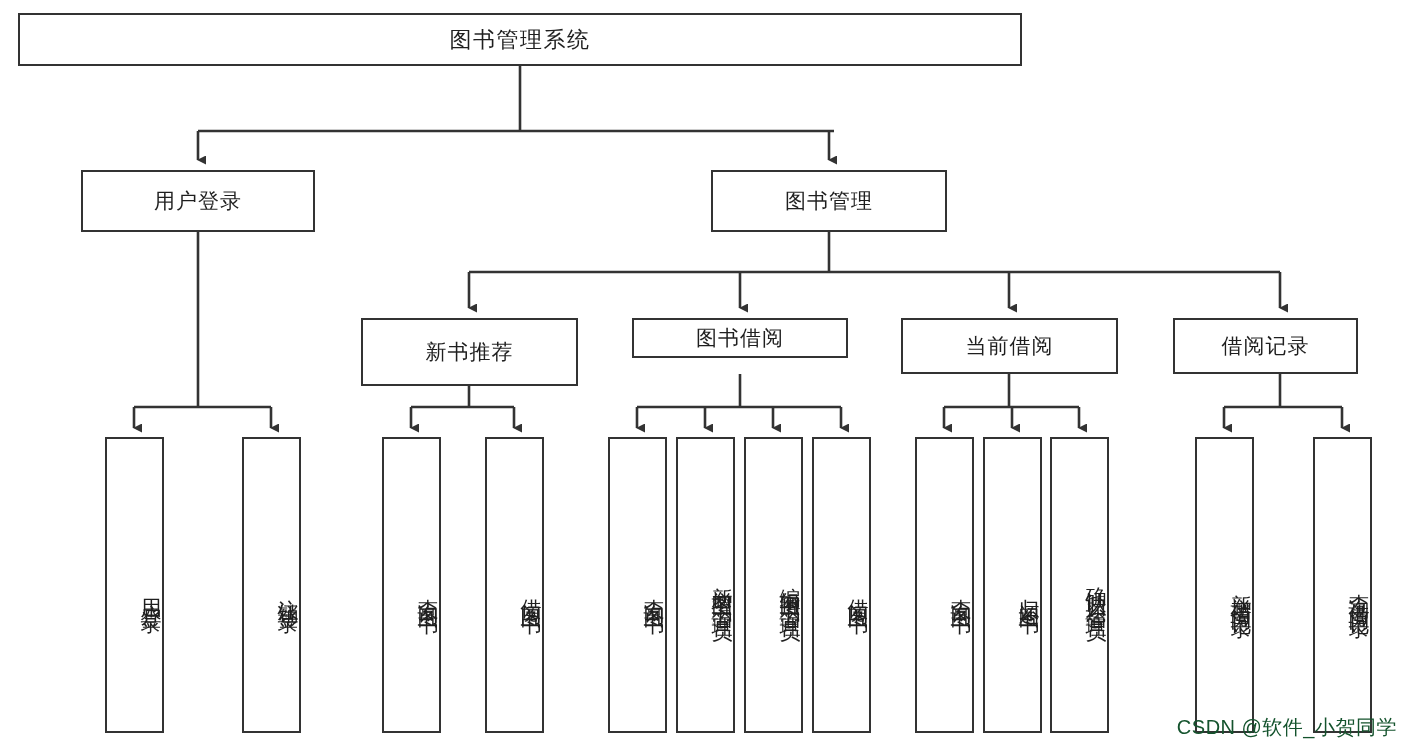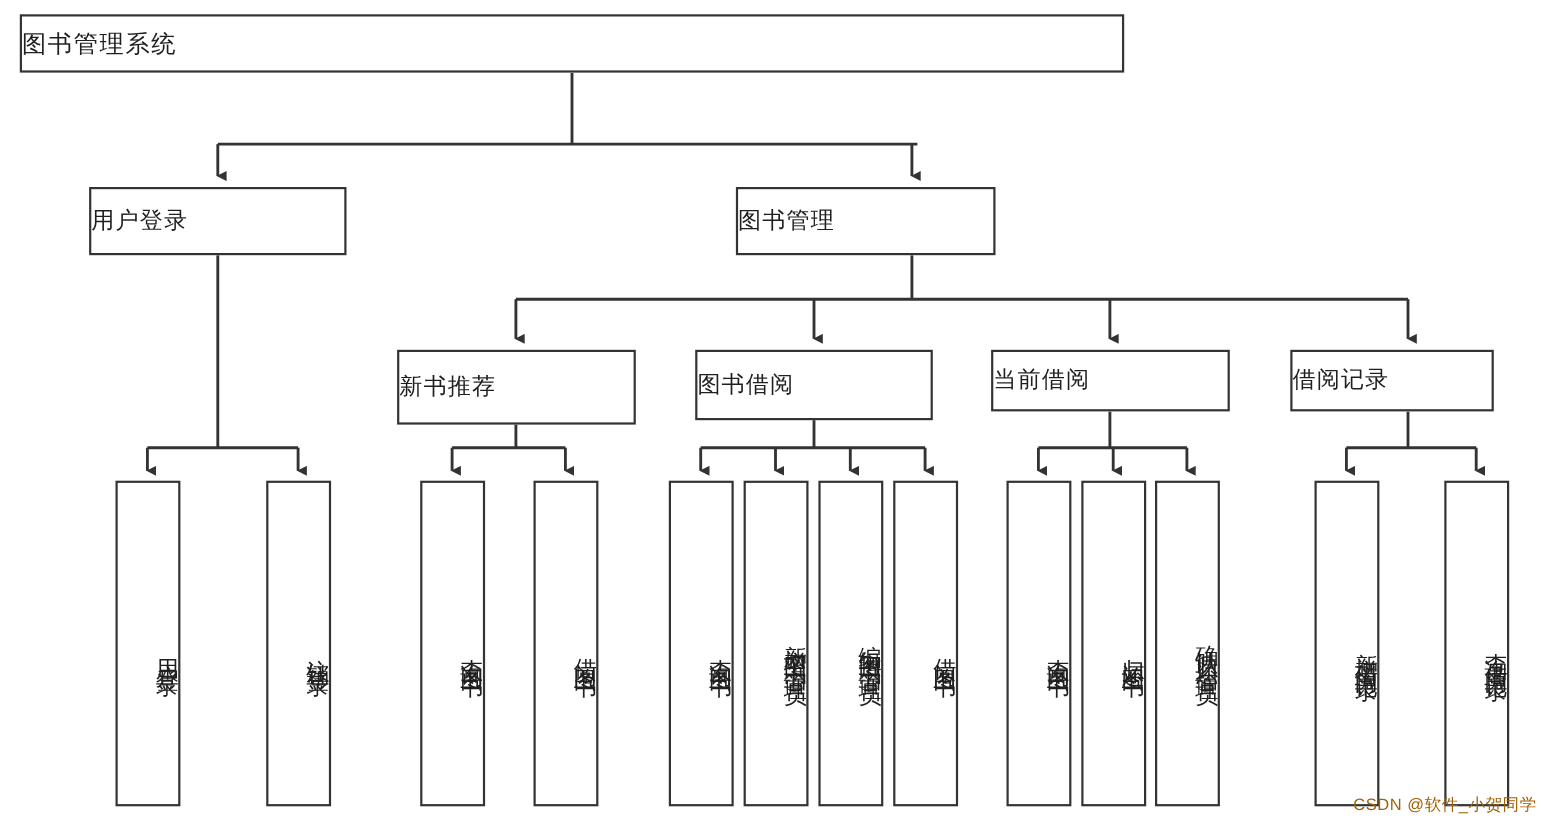--- a/index.html
+++ b/index.html
@@ -11,42 +11,42 @@
   }
   #diagram{position:relative;width:1405px;height:747px;background:#ffffff;}
   #edges{position:absolute;left:0;top:0;width:1405px;height:747px;}
   .node{
     position:absolute;
     box-sizing:border-box;
     border:2.5px solid #333333;
     background:#ffffff;
     display:flex;
     align-items:center;
-    justify-content:flex-start;
+    justify-content:center;
     text-align:center;
     color:#1f1f1f;
   }
   .node.h{font-size:21px;line-height:1.2;letter-spacing:1px;}
   .node.root{font-size:22px;letter-spacing:1.5px;}
   .node.v{
     writing-mode:vertical-rl;
     text-orientation:upright;
     font-size:21px;
     letter-spacing:5px;
     padding-top:14px;
     align-items:flex-start;
     justify-content:center;
     line-height:1;
   }
   .node.v span{display:block;}
   #watermark{
     position:absolute;
     right:8px;bottom:6px;
-    font-size:15px;
-    color:#a16207;
+    font-size:20px;
+    color:#14532d;
     letter-spacing:0.5px;
     white-space:nowrap;
     pointer-events:none;
   }
 </style>
 </head>
 <body>
 
 <div id="diagram">
 
@@ -100,28 +100,28 @@
     </g>
   </svg>
 
   <div class="node root" style="left:18px;top:13px;width:1004px;height:53px;">
     <span>图书管理系统</span>
   </div>
 
   <div class="node h" style="left:81px;top:170px;width:234px;height:62px;">
     <span>用户登录</span>
   </div>
-  <div class="node h" style="left:669px;top:170px;width:236px;height:62px;">
+  <div class="node h" style="left:711px;top:170px;width:236px;height:62px;">
     <span>图书管理</span>
   </div>
 
   <div class="node h" style="left:361px;top:318px;width:217px;height:68px;">
     <span>新书推荐</span>
   </div>
-  <div class="node h" style="left:632px;top:318px;width:216px;height:64px;">
+  <div class="node h" style="left:632px;top:318px;width:216px;height:40px;">
     <span>图书借阅</span>
   </div>
   <div class="node h" style="left:901px;top:318px;width:217px;height:56px;">
     <span>当前借阅</span>
   </div>
   <div class="node h" style="left:1173px;top:318px;width:185px;height:56px;">
     <span>借阅记录</span>
   </div>
 
   <div class="node v" style="left:105px;top:437px;width:59px;height:296px;">

